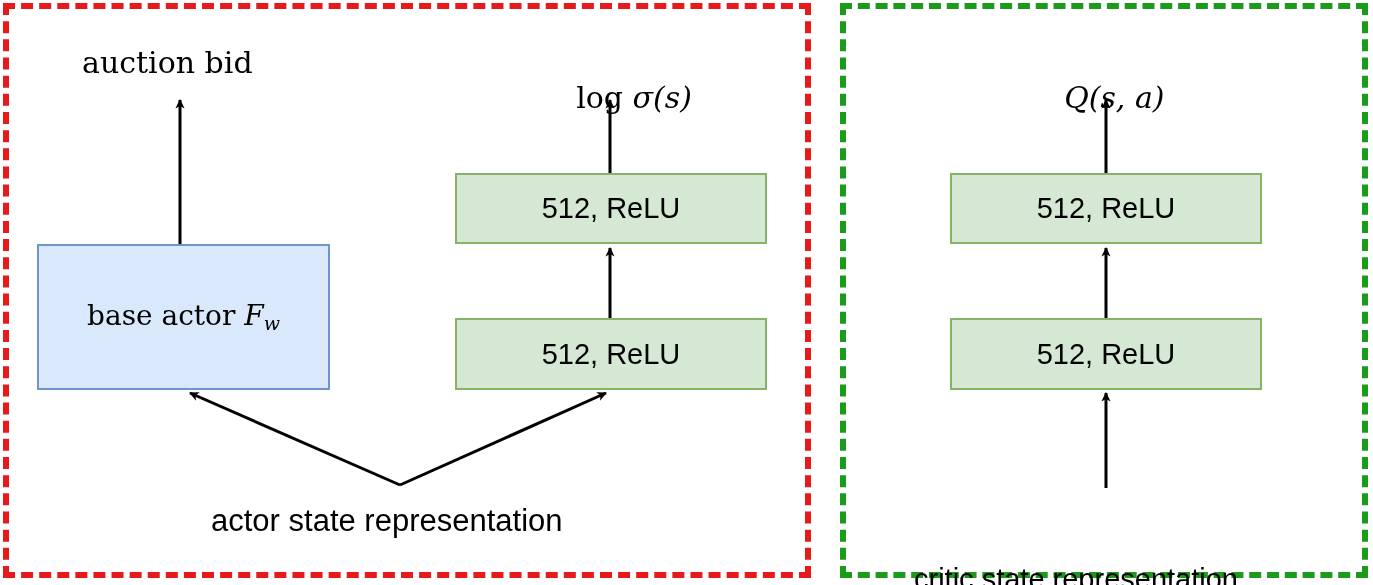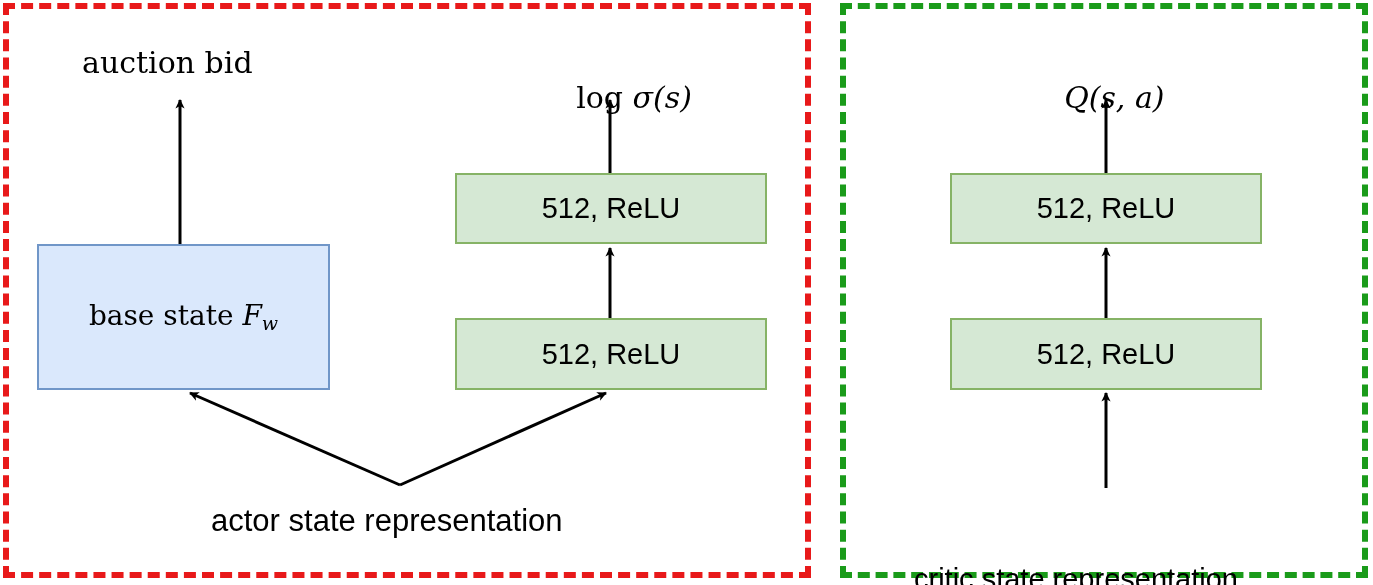--- a/index.html
+++ b/index.html
@@ -116,21 +116,21 @@
 
   <div class="free-label label-serif" style="left:1026px; top:45px; font-size:30px;">
     <span class="math-it">Q</span><span class="math-it">(s, a)</span>
   </div>
 
   <div class="free-label label-serif" style="left:538px; top:45px; font-size:30px;">
     <span>log </span><span class="math-it">σ</span><span class="math-it">(s)</span>
   </div>
 
   <div class="node-box box-blue label-serif" style="left:37px; top:244px; width:293px; height:146px; font-size:28px;">
-    <span><span>base state </span><span class="math-it">F</span><span class="sub">w</span></span>
+    <span><span>base actor </span><span class="math-it">F</span><span class="sub">w</span></span>
   </div>
 
   <div class="node-box box-green label-sans" style="left:455px; top:173px; width:312px; height:71px; font-size:29px;">
     <span>512, ReLU</span>
   </div>
 
   <div class="node-box box-green label-sans" style="left:455px; top:318px; width:312px; height:72px; font-size:29px;">
     <span>512, ReLU</span>
   </div>
 

